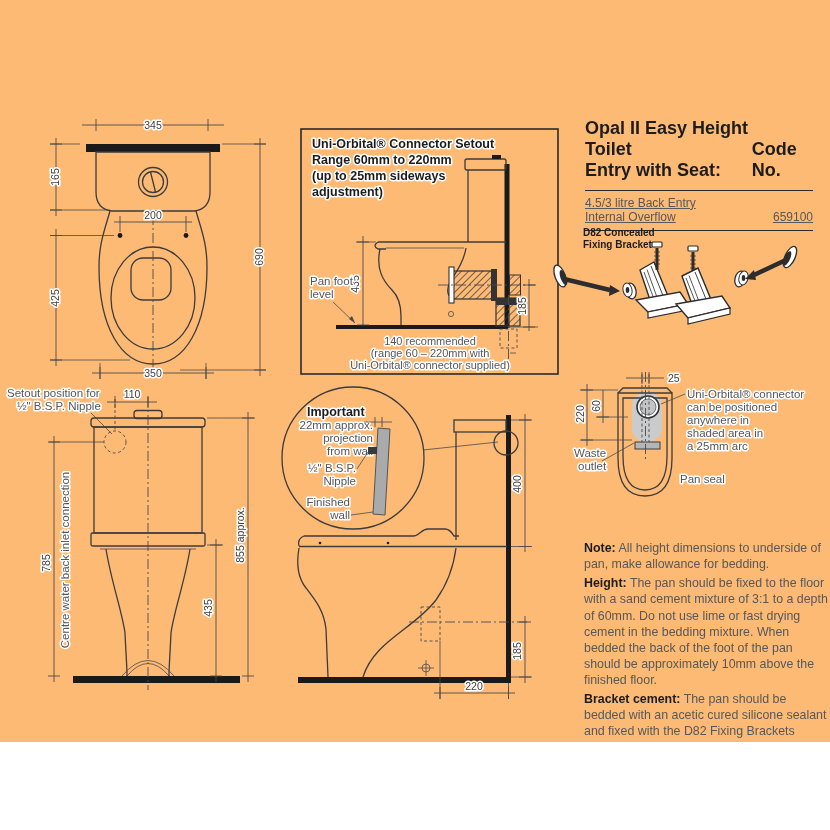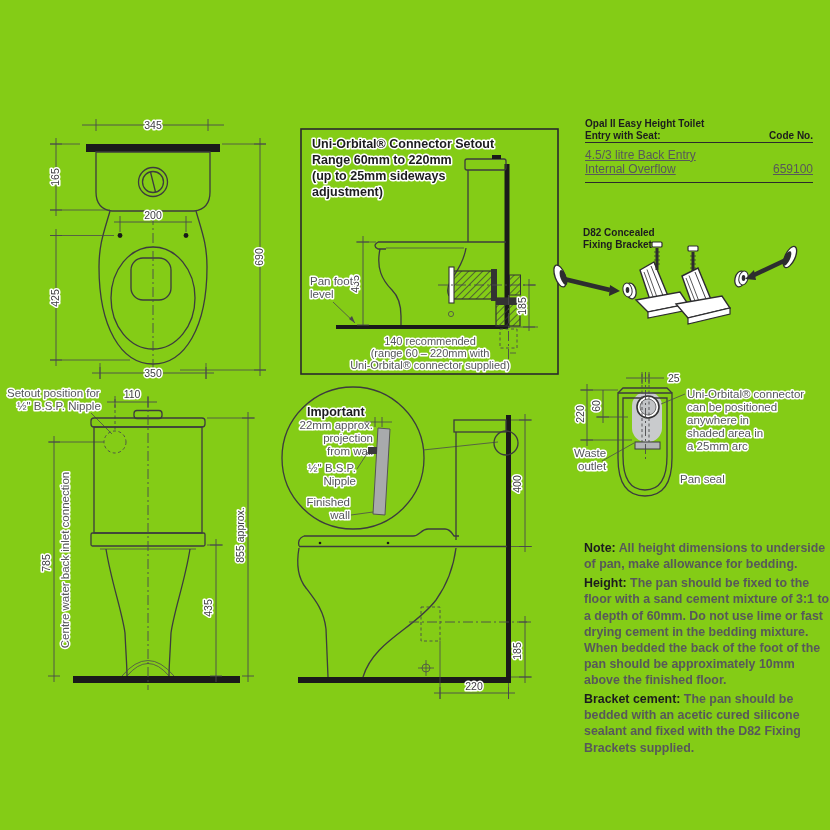--- a/index.html
+++ b/index.html
@@ -1,40 +1,40 @@
 <!DOCTYPE html>
 <html><head>
 <meta charset="utf-8">
 <style>
   html,body{margin:0;padding:0;background:#ffffff;}
-  #page{position:relative;width:830px;height:830px;background:#84cc16;overflow:hidden;
+  #page{position:relative;width:830px;height:742px;background:#fdba74;overflow:hidden;
         font-family:"Liberation Sans",sans-serif;}
   .abs{position:absolute;}
   svg{display:block;overflow:visible;}
   svg text{font-family:"Liberation Sans",sans-serif;paint-order:stroke;stroke:#ffffff;stroke-width:3px;stroke-linejoin:round;}
   .dim{font-size:10.5px;fill:#3e3e40;}
   .lbl{font-size:11.5px;fill:#55565a;}
   .bt{font-size:12.5px;font-weight:bold;fill:#1c1c1e;}
   .cap{font-size:11px;fill:#55565a;}
   .ln{stroke:#3c3c3e;stroke-width:1.3;fill:none;}
   .thin{stroke:#4a4a4c;stroke-width:0.8;fill:none;}
   .dimln{stroke:#4a4a4c;stroke-width:0.9;fill:none;}
   .dash{stroke:#4a4a4c;stroke-width:0.9;fill:none;stroke-dasharray:3 2.5;}
   .dashdot{stroke:#4a4a4c;stroke-width:0.9;fill:none;stroke-dasharray:10 3 2 3;}
   .fillda{fill:#1a1a1a;stroke:none;}
   
   #product-table{left:585px;top:118px;width:228px;color:#1c1c1e;}
   #product-table .trow{display:flex;justify-content:space-between;align-items:flex-end;}
-  #product-table .thead{font-size:10px;font-weight:bold;border-bottom:1.6px solid #2b2b2b;padding-bottom:0;line-height:1.18;}
+  #product-table .thead{font-size:18px;font-weight:bold;border-bottom:1.6px solid #2b2b2b;padding-bottom:8px;line-height:1.18;}
   #product-table .tbody{font-size:12px;color:#57585a;border-bottom:1.6px solid #2b2b2b;padding:5px 0 6px 0;line-height:1.18;text-decoration:underline;}
   
   #bracket-heading{left:583px;top:227px;font-size:10px;font-weight:bold;color:#1c1c1e;line-height:1.2;}
   
   #notes{left:584px;top:540px;width:246px;font-size:12.4px;line-height:1.3;color:#57585a;}
-  #notes p{margin:0 0 3px 0;font-weight:bold;}
+  #notes p{margin:0 0 3px 0;}
   #notes b{color:#1c1c1e;}
 </style>
 </head>
 <body>
 
 <div id="page">
 
   <svg class="abs" style="left:30px;top:112px;" width="245" height="285" viewBox="0 0 245 285">
     <g>
 

